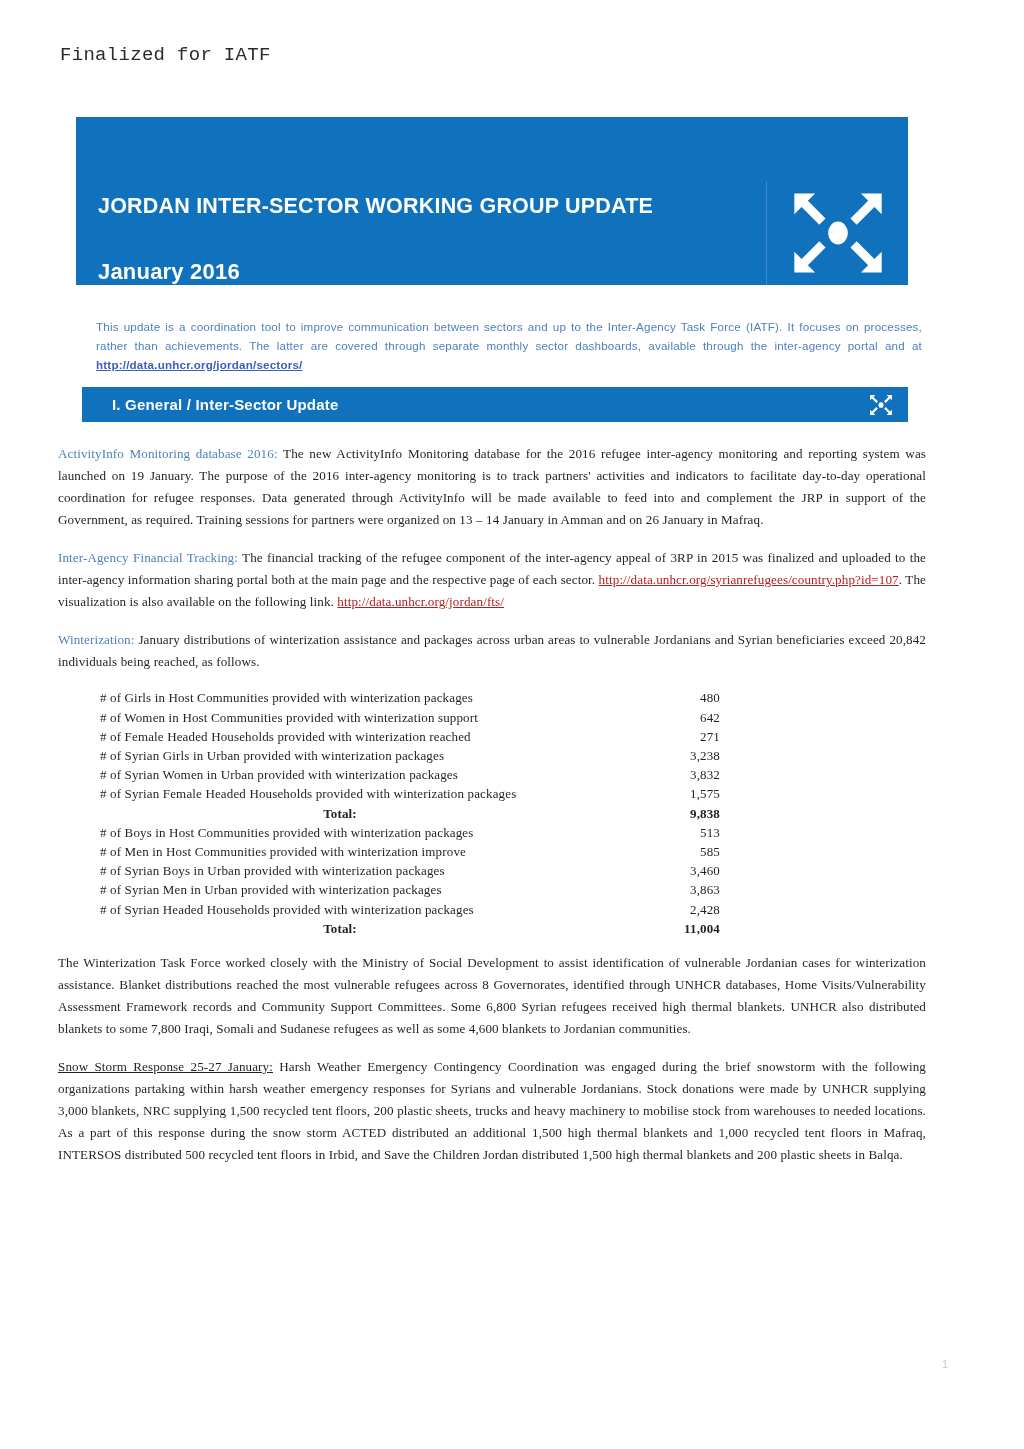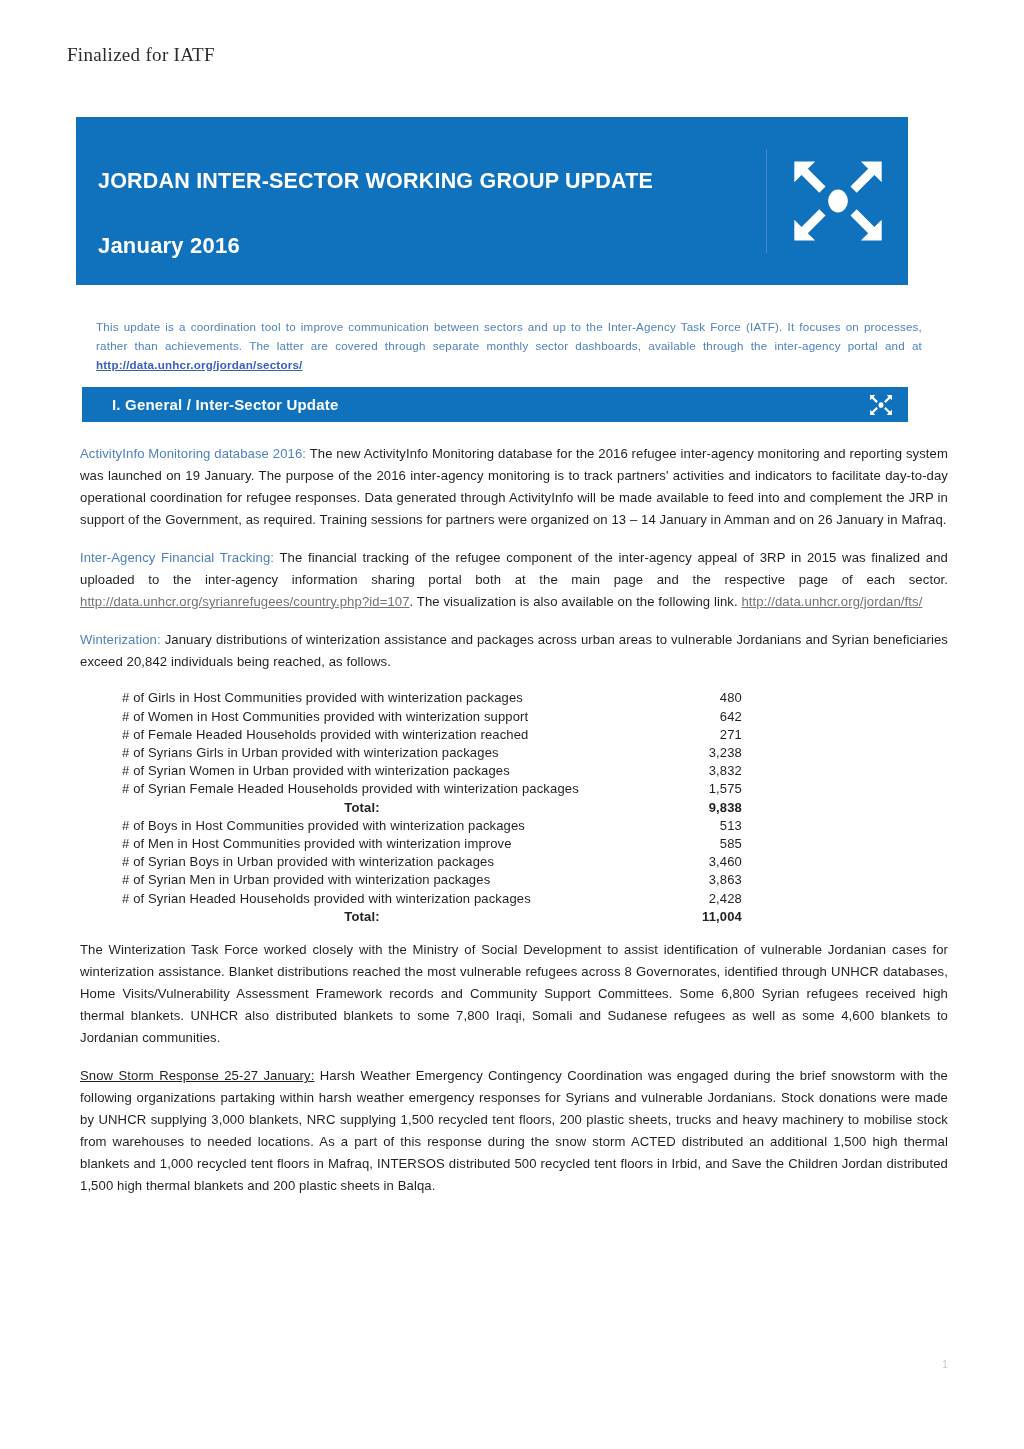--- a/index.html
+++ b/index.html
@@ -21,37 +21,36 @@
     position: absolute;
     inset: 0;
     background: #ffffff;
   }
 
   
   .finalized-note {
     position: absolute;
     left: 60px;
     top: 44px;
-    font-family: Liberation Serif, serif;
+    font-family: Liberation Mono, monospace;
     font-size: 19px;
     letter-spacing: 0.3px;
     color: #2b2b2b;
-    margin-left: 7px;
   }
 
   
   .banner {
     position: absolute;
     left: 76px;
     top: 117px;
     width: 832px;
     height: 168px;
     background: #1071bc;
     display: flex;
-    align-items: center;
+    align-items: flex-end;
     gap: 28px;
   }
   .banner-text {
     flex: 1;
     padding: 26px 0 0 22px;
   }
   .banner-title {
     color: #ffffff;
     font-size: 21.5px;
     font-weight: bold;
@@ -111,41 +110,42 @@
     font-size: 15px;
     font-weight: bold;
     letter-spacing: 0.2px;
     text-align: right;
   }
   .section-bar-logo { width: 26px; height: 26px; display: block; }
 
   
   .body-wrap {
     position: absolute;
-    left: 80px;
+    left: 58px;
     top: 443px;
     width: 868px;
+    font-family: Liberation Serif, serif;
   }
   p.body {
     margin: 0 0 16px 0;
     font-size: 13.1px;
     line-height: 1.68;
     text-align: justify;
     color: #231f20;
     letter-spacing: 0.1px;
   }
   .lead-blue {
     color: #4f81bd;
     font-weight: normal;
   }
   .lead-underline {
     text-decoration: underline;
   }
   a.pink {
-    color: #737373;
+    color: #b91c1c;
     text-decoration: underline;
   }
 
   
   .stats {
     margin: 14px 0 14px 0;
     width: 620px;
     margin-left: 42px;
     border-collapse: collapse;
     font-size: 13px;
@@ -232,21 +232,21 @@
         </tr>
         <tr>
           <td class="label"># of Women in Host Communities provided with winterization support</td>
           <td class="value">642</td>
         </tr>
         <tr>
           <td class="label"># of Female Headed Households provided with  winterization  reached</td>
           <td class="value">271</td>
         </tr>
         <tr>
-          <td class="label"># of Syrians Girls in  Urban provided with winterization packages</td>
+          <td class="label"># of Syrian Girls in  Urban provided with winterization packages</td>
           <td class="value">3,238</td>
         </tr>
         <tr>
           <td class="label"># of Syrian Women in  Urban provided with winterization packages</td>
           <td class="value">3,832</td>
         </tr>
         <tr>
           <td class="label"># of Syrian Female Headed Households provided with  winterization  packages</td>
           <td class="value">1,575</td>
         </tr>

